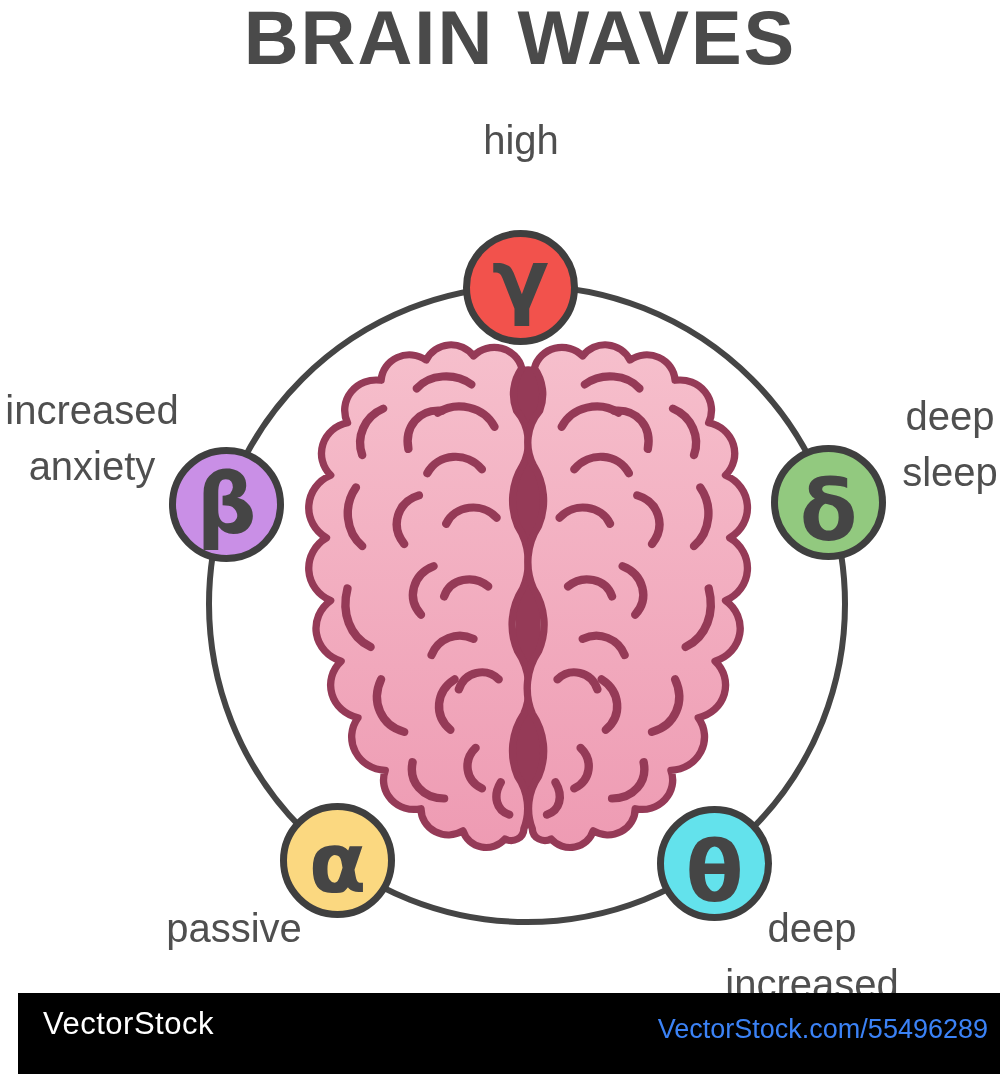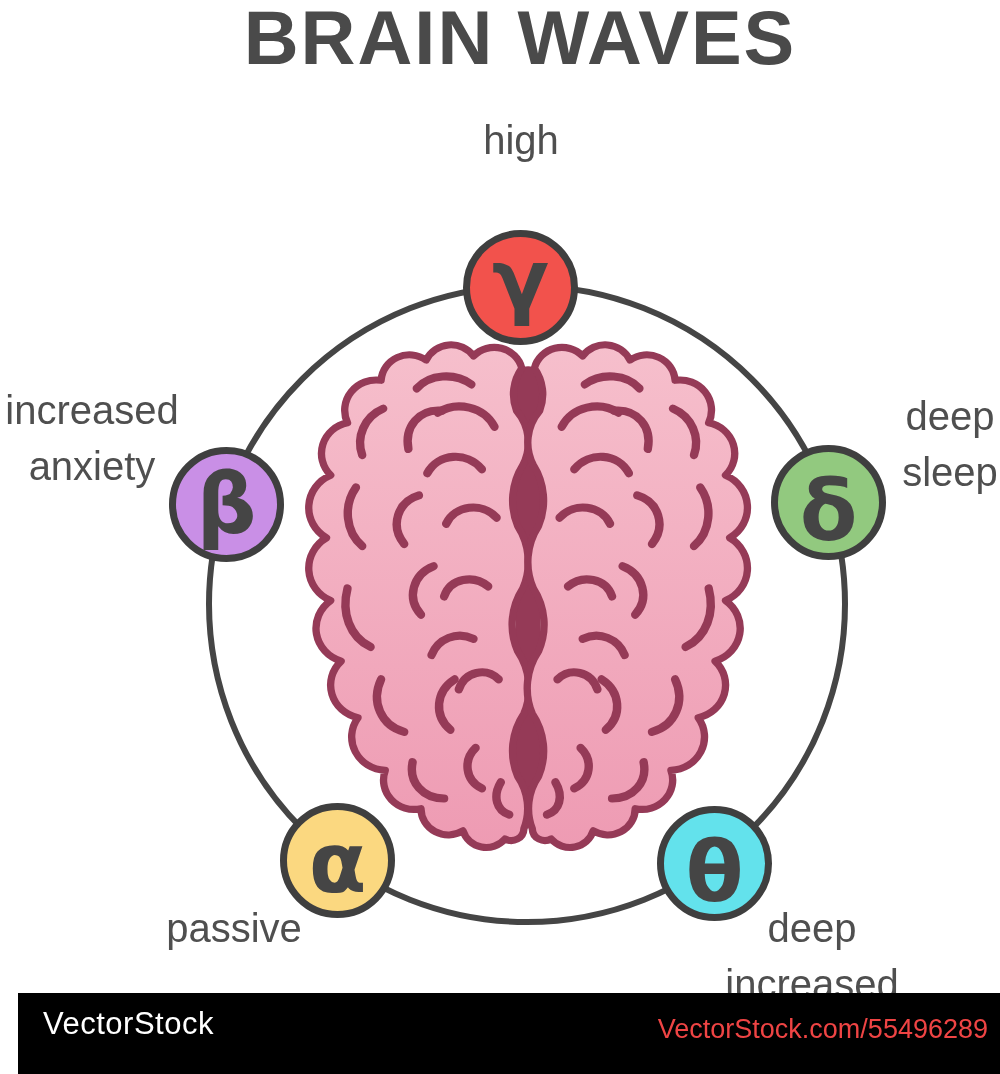--- a/index.html
+++ b/index.html
@@ -153,16 +153,16 @@
   </div>
   <div class="node node-alpha" style="background-color: rgb(251, 216, 128); border-color: rgb(63, 63, 63);">
     <span class="letter" style="color: rgb(69, 69, 69);">α</span>
   </div>
   <div class="node node-theta" style="background-color: rgb(99, 226, 236); border-color: rgb(63, 63, 63);">
     <span class="letter" style="color: rgb(69, 69, 69);">θ</span>
   </div>
 
   <div class="watermark-bar" style="background-color: rgb(0, 0, 0);">
     <span class="wm-brand" style="color: rgb(255, 255, 255);">VectorStock</span>
-    <span class="wm-ref" style="color: #ef4444;">VectorStock.com/55496289</span>
+    <span class="wm-ref" style="color: #3b82f6;">VectorStock.com/55496289</span>
   </div>
 
 </div>
 
 </body></html>

